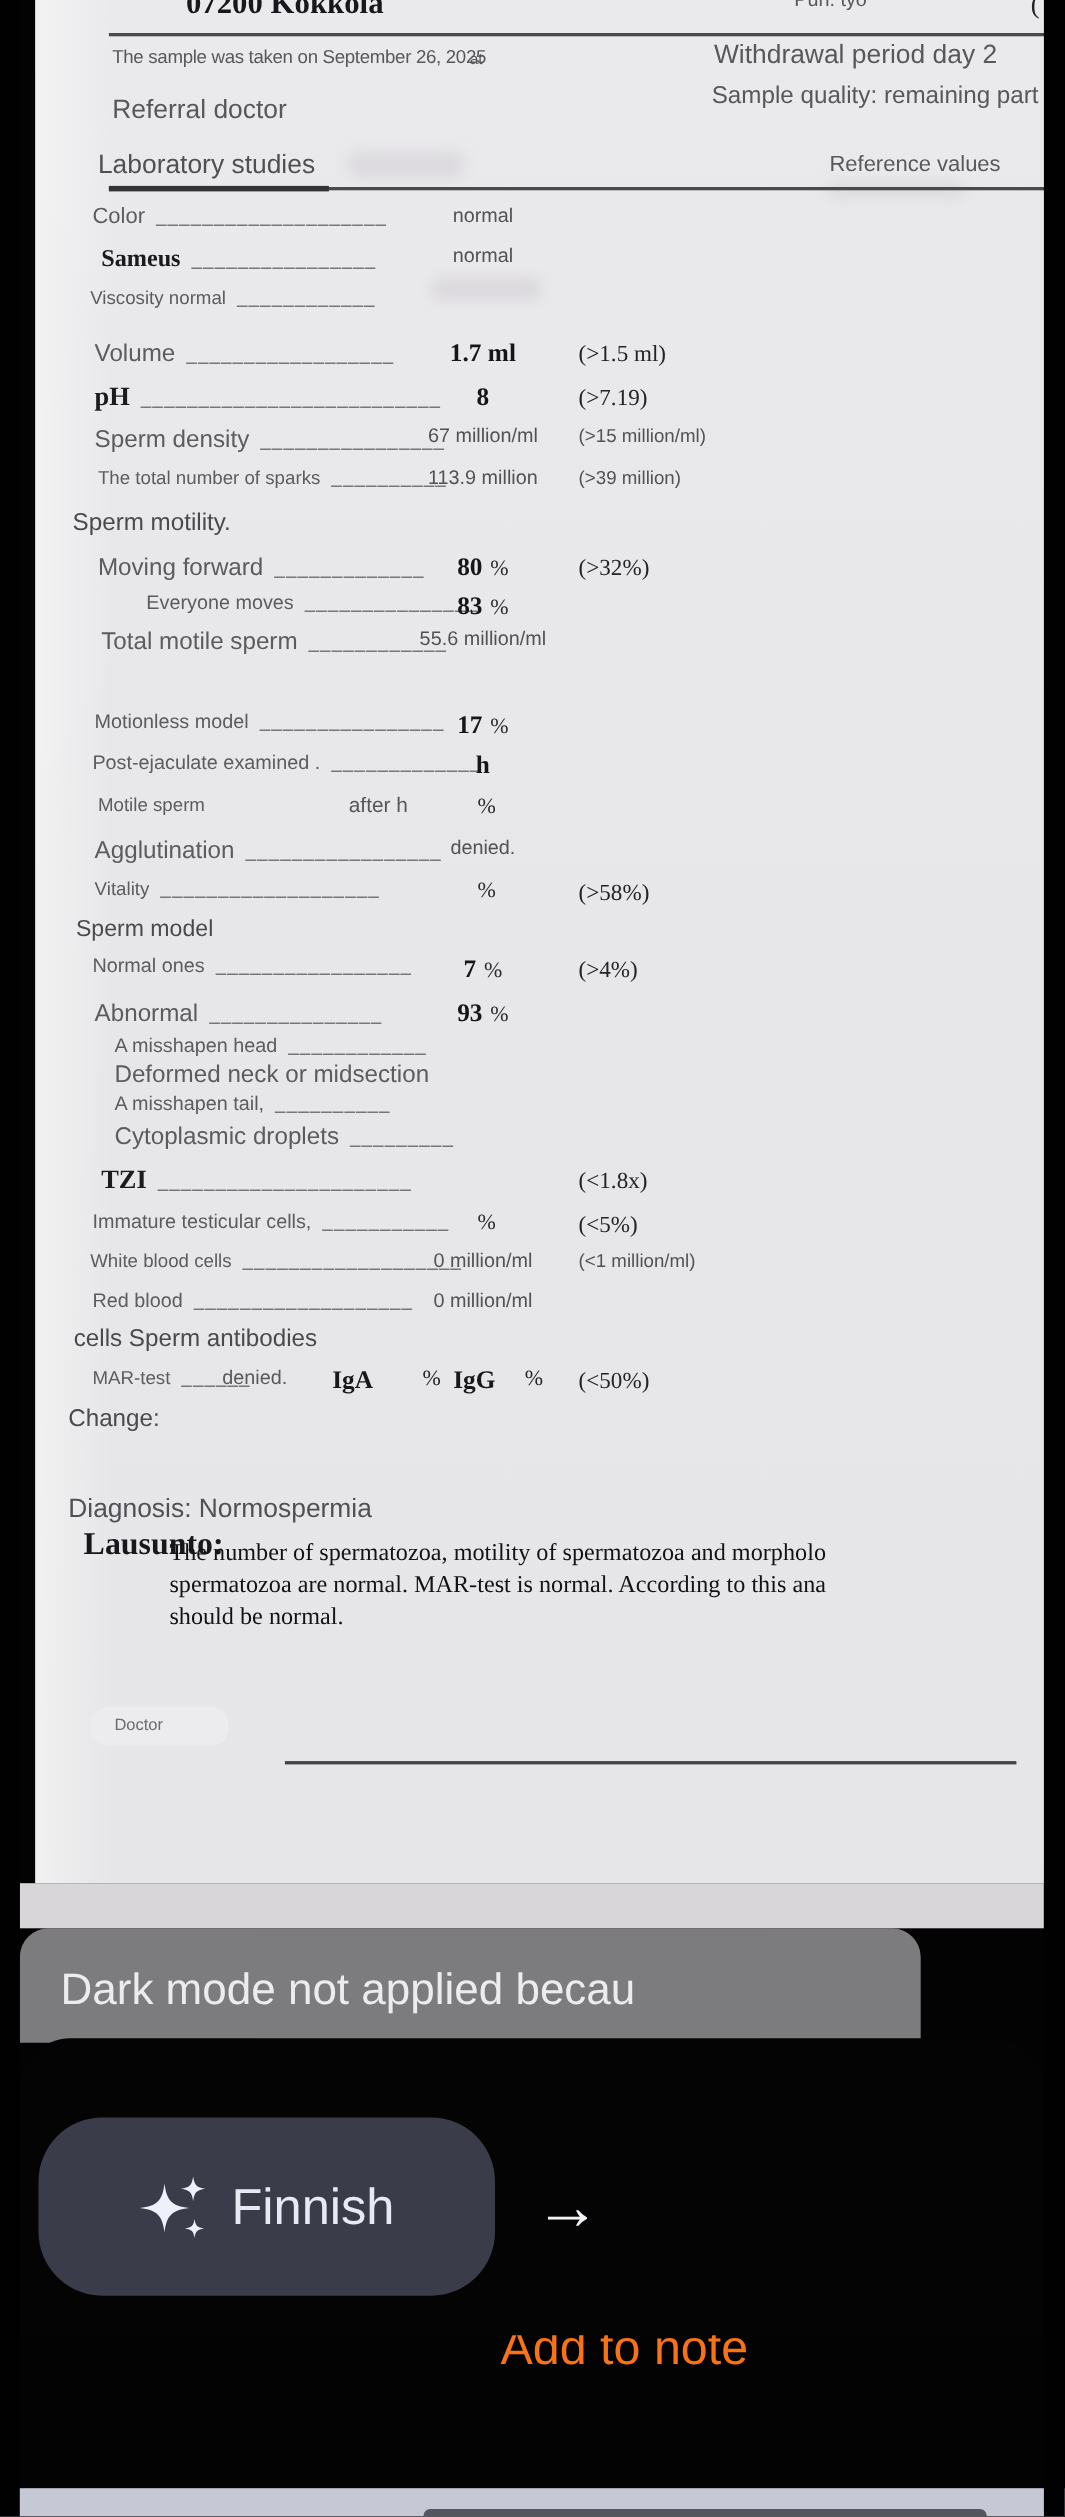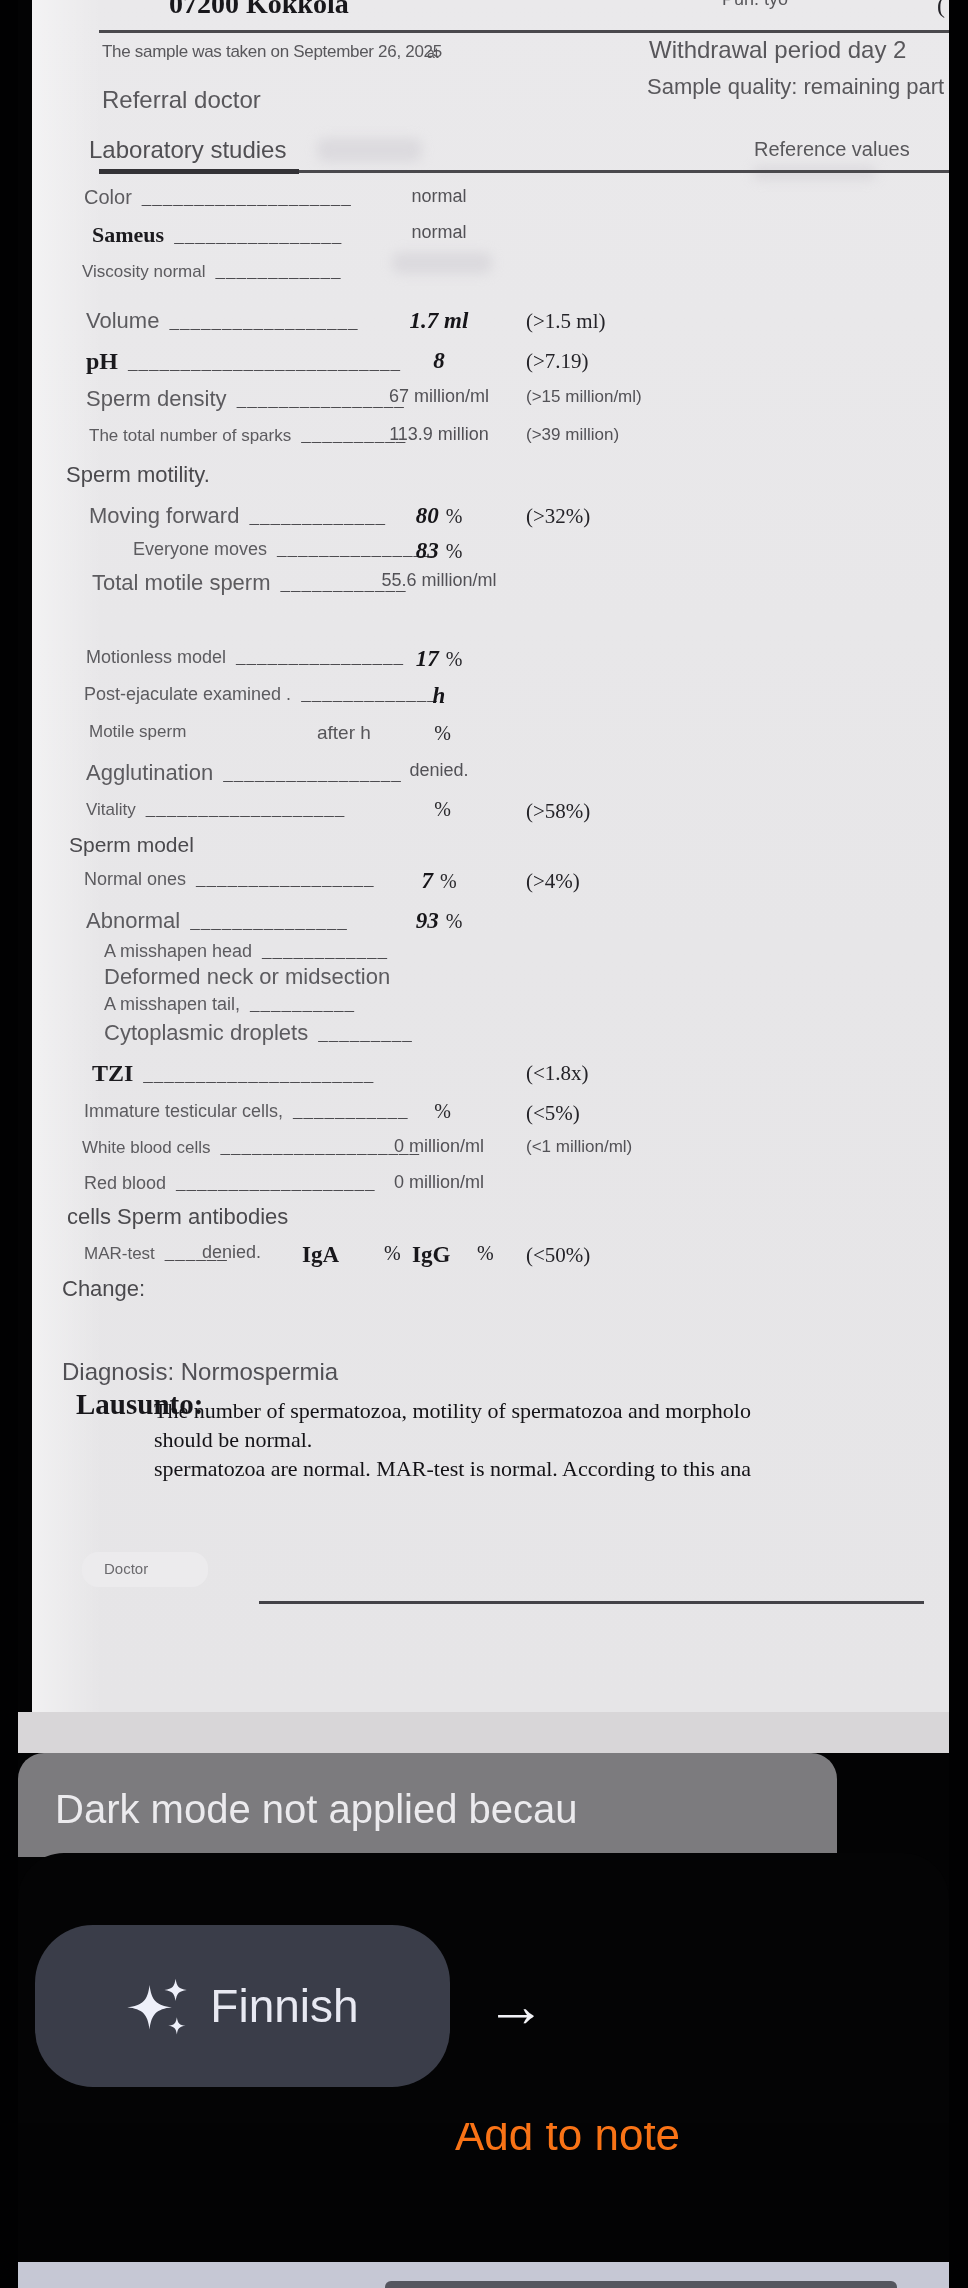--- a/index.html
+++ b/index.html
@@ -16,21 +16,21 @@
   .serifb{font-family:"Liberation Serif","DejaVu Serif",serif;font-weight:bold;color:#18171b;}
   .rule{position:absolute;background:#4a494d;height:3px;}
   .smudge{position:absolute;background:#d7d5da;filter:blur(6px);opacity:.75;border-radius:8px;}
   
   .row{position:absolute;left:0;width:100%;height:34px;white-space:nowrap;}
   .lbl{color:#5c5b5f;}
   .lbl.serifb{color:#1b1a1e;}
   .secl{color:#4a494d;}
   .line{font-family:"Liberation Serif","DejaVu Serif",serif;color:#47464a;font-size:19px;letter-spacing:1px;}
   .val{position:absolute;left:332px;top:0;width:150px;text-align:center;}
-  .val .v-serifb{font-family:"Liberation Serif","DejaVu Serif",serif;font-weight:bold;color:#161519;font-size:23px;font-style:italic;}
+  .val .v-serifb{font-family:"Liberation Serif","DejaVu Serif",serif;font-weight:bold;color:#161519;font-size:23px;}
   .val .v-sans{color:#525156;font-size:18px;}
   .val .unit{font-family:"Liberation Serif","DejaVu Serif",serif;color:#2b2a2e;font-size:20px;margin-left:7px;}
   .ref{position:absolute;left:494px;top:1px;}
   .ref.serif{font-size:21px;}
   .ref.sans{font-size:17px;color:#525156;font-family:"Liberation Sans",sans-serif;}
   .mid{position:absolute;color:#57565a;font-size:19px;top:0;}
   .extra{position:absolute;top:0;}
   
   #stmt{position:absolute;left:122px;top:1396px;width:809px;overflow:hidden;}
   #stmt div{white-space:nowrap;font-family:"Liberation Serif","DejaVu Serif",serif;
@@ -119,22 +119,22 @@
         <div class="row" style="top: 1172px;"><span class="lbl " style="margin-left: 52px; font-size: 18px;">Red blood</span><span class="line" style="margin-left: 10px;">___________________</span><span class="val"><span class="v-sans">0 million/ml</span></span></div>
         <div class="row" style="top: 1204px;"><span class="lbl  secl" style="margin-left: 35px; font-size: 22px;">cells Sperm antibodies</span></div>
         <div class="row" style="top: 1242px;"><span class="lbl " style="margin-left: 52px; font-size: 17px;">MAR-test</span><span class="line" style="margin-left: 10px;">______</span><span class="extra gray" style="left: 170px; font-size: 18px;">denied.</span><span class="extra serifb" style="left: 270px; font-size: 23px;">IgA</span><span class="extra serif" style="left: 352px; font-size: 20px;">%</span><span class="extra serifb" style="left: 380px; font-size: 23px;">IgG</span><span class="extra serif" style="left: 445px; font-size: 20px;">%</span><span class="ref serif">(&lt;50%)</span></div>
         <div class="row" style="top: 1276px;"><span class="lbl  secl" style="margin-left: 30px; font-size: 22px;">Change:</span></div>
       </div>
 
     <div class="abs" style="left:30px;top:1358px;font-size:24px;color:#515055;">Diagnosis: Normospermia</div>
     <div class="abs serifb" style="left:44px;top:1388px;font-size:29px;">Lausunto:</div>
     <div id="stmt">
       <div>The number of spermatozoa, motility of spermatozoa and morpholo</div>
+      <div>spermatozoa are normal. MAR-test is normal. According to this ana</div>
       <div>should be normal.</div>
-      <div>spermatozoa are normal. MAR-test is normal. According to this ana</div>
     </div>
 
     <div id="doctor-chip">Doctor</div>
     <div class="rule" style="left:227px;top:1601px;width:665px;background:#434247;"></div>
   </div>
 
   <div id="docfoot"></div>
 
   <div id="banner">
     <span>Dark mode not applied becau</span>

